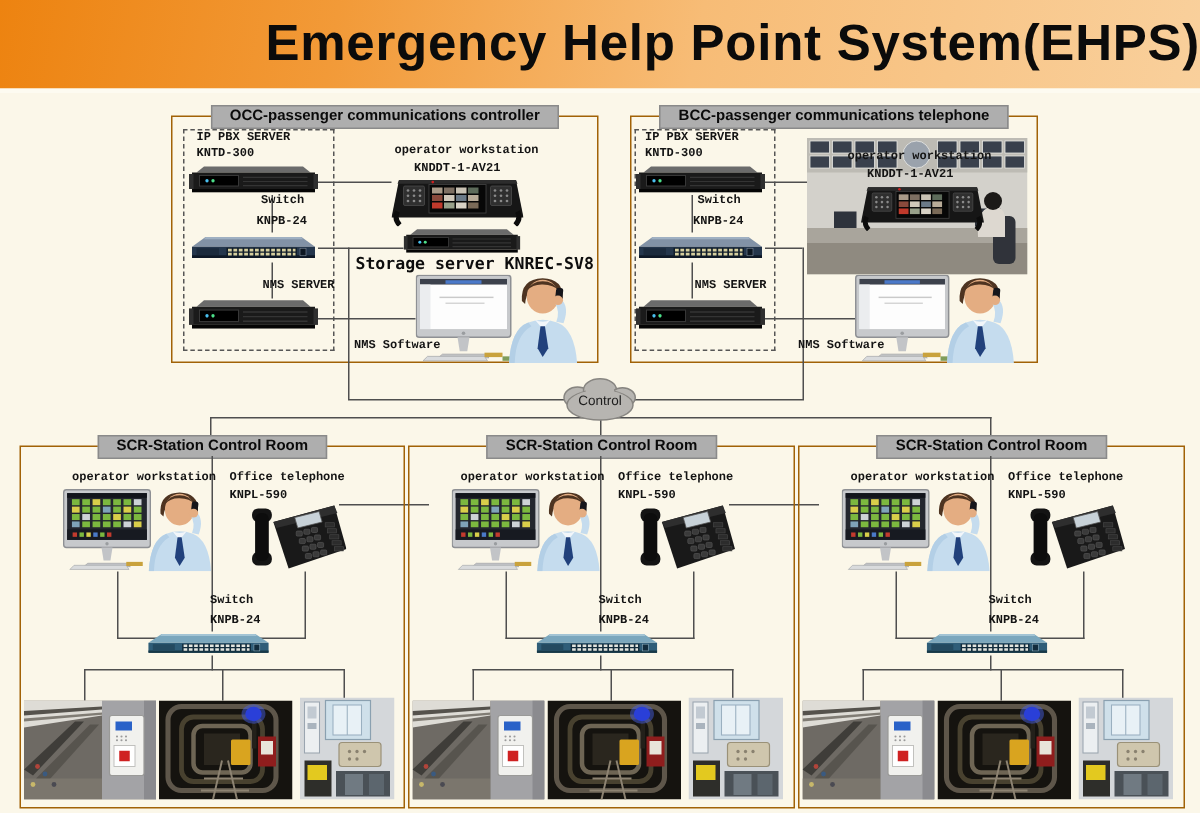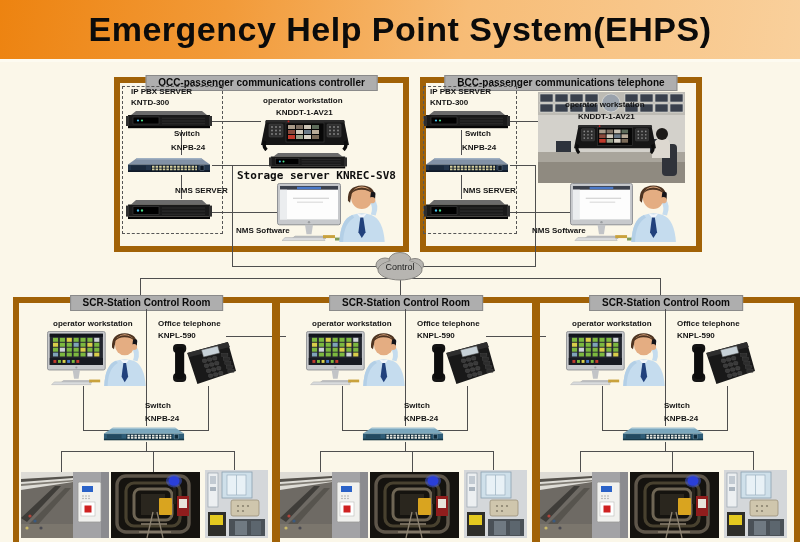--- a/index.html
+++ b/index.html
@@ -1,27 +1,27 @@
 <!DOCTYPE html>
 <html><head>
 <meta charset="utf-8">
 <style>
   html,body{margin:0;padding:0;background:#fff}
   .canvas{position:relative;width:800px;height:542px;background:#fbf7e9;overflow:hidden;
           font-family:"Liberation Sans",sans-serif}
   .banner{position:absolute;left:0;top:0;width:800px;height:59px;
           background:linear-gradient(100deg,#ed8310 0%,#f29a38 28%,#f7bc76 58%,#f9d09c 100%);
-          border-bottom:3px solid #fdfbf1;display:flex;align-items:center;justify-content:center}
+          border-bottom:3px solid #fdfbf1;display:flex;align-items:center;justify-content:flex-end}
   .banner-title{font-size:34px;font-weight:700;color:#0b0b0b;letter-spacing:.5px;white-space:nowrap}
-  .box{position:absolute;border:6px solid #a16207}
+  .box{position:absolute;border:1px solid #a16207}
   .dashedbox{position:absolute;border:1px dashed #565656}
   .hdr{position:absolute;left:50%;top:0;transform:translate(-50%,-50%);
        background:#aeaeae;border:1px solid #8a8a8a;font-size:10px;font-weight:700;color:#0a0a0a;
        padding:1px 12px;white-space:nowrap;line-height:12px}
-  .t{position:absolute;font-family:Liberation Sans, sans-serif;font-size:8px;font-weight:600;
+  .t{position:absolute;font-family:Liberation Mono, monospace;font-size:8px;font-weight:600;
      color:#141414;white-space:nowrap;line-height:10px}
   .tb{position:absolute;font-family:"DejaVu Sans Mono",monospace;font-size:11px;font-weight:700;
       color:#0d0d0d;white-space:nowrap;line-height:12px}
   .ln{position:absolute;background:#4f4f4f}
   .dev{position:absolute;display:block}
   .cloudlbl{position:absolute;font-size:9px;color:#1d1d1d;text-align:center;line-height:10px}
 </style>
 </head>
 <body>
 

